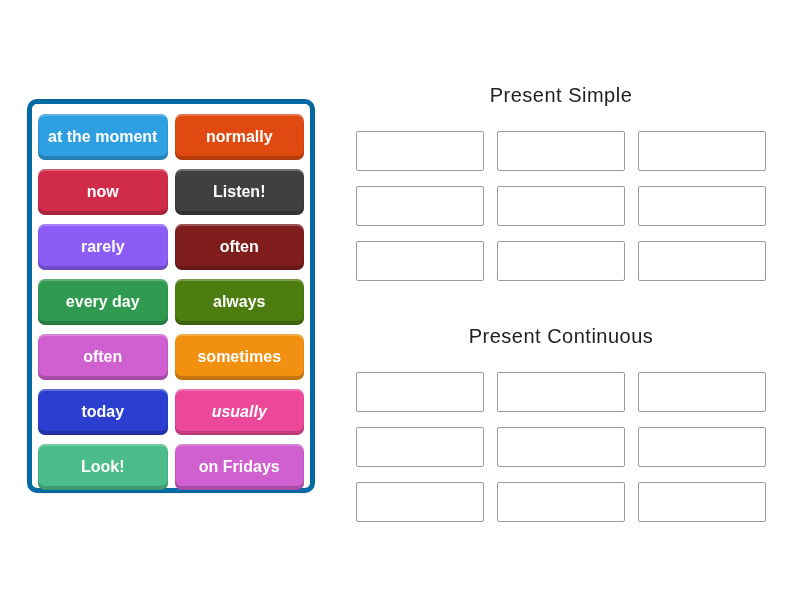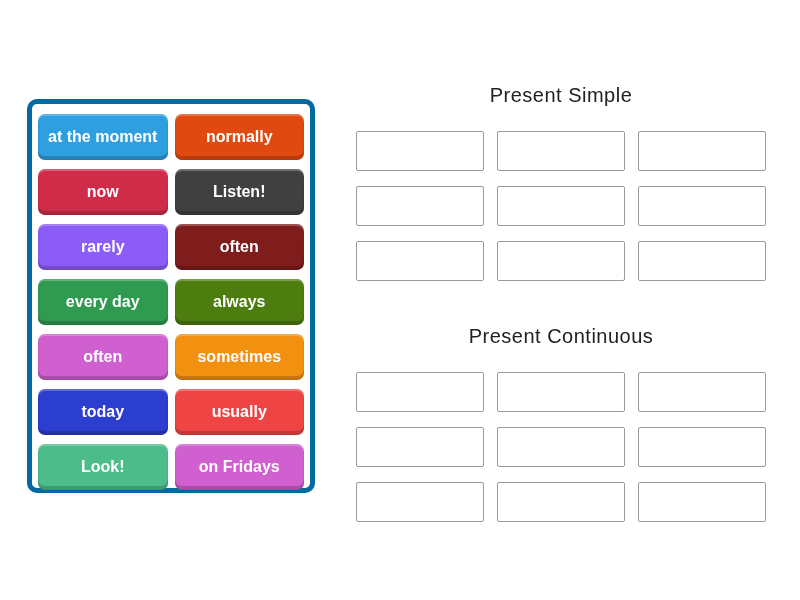--- a/index.html
+++ b/index.html
@@ -87,21 +87,21 @@
       <div class="tile" style="background: rgb(224, 74, 16);">normally</div>
       <div class="tile" style="background: rgb(208, 44, 74);">now</div>
       <div class="tile" style="background: #404040;">Listen!</div>
       <div class="tile" style="background: #8b5cf6;">rarely</div>
       <div class="tile" style="background: #7f1d1d;">often</div>
       <div class="tile" style="background: rgb(47, 154, 80);">every day</div>
       <div class="tile" style="background: #4d7c0f;">always</div>
       <div class="tile" style="background: rgb(208, 95, 208);">often</div>
       <div class="tile" style="background: rgb(242, 145, 15);">sometimes</div>
       <div class="tile" style="background: rgb(43, 62, 207);">today</div>
-      <div class="tile" style="background: #ef4444;">usually</div>
+      <div class="tile" style="background: #ec4899; font-style: italic;">usually</div>
       <div class="tile" style="background: rgb(76, 189, 138);">Look!</div>
       <div class="tile" style="background: rgb(208, 95, 208);">on Fridays</div>
     </div>
 </div>
 
 <div class="group group-0">
   <h2 class="group-title">Present Simple</h2>
   <div class="slot-grid">
       <div class="slot"></div>
       <div class="slot"></div>

